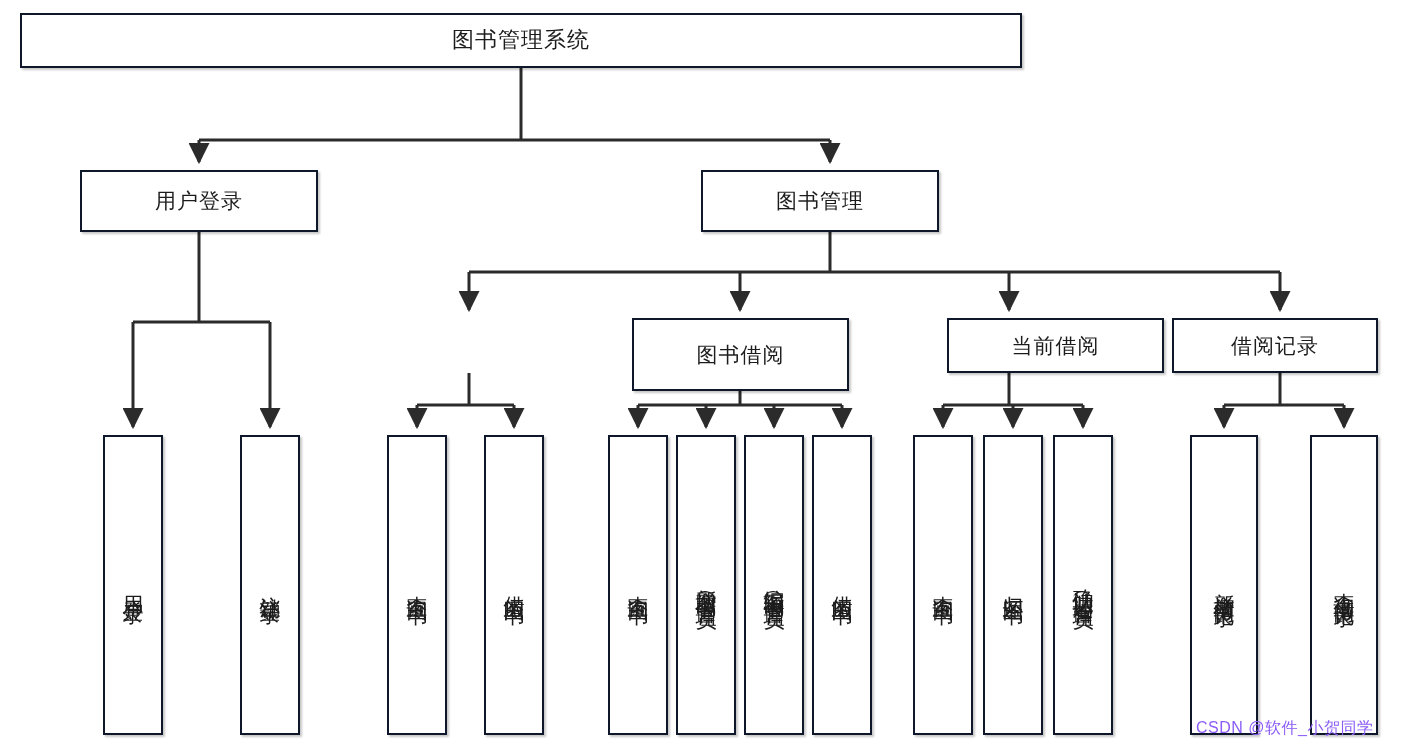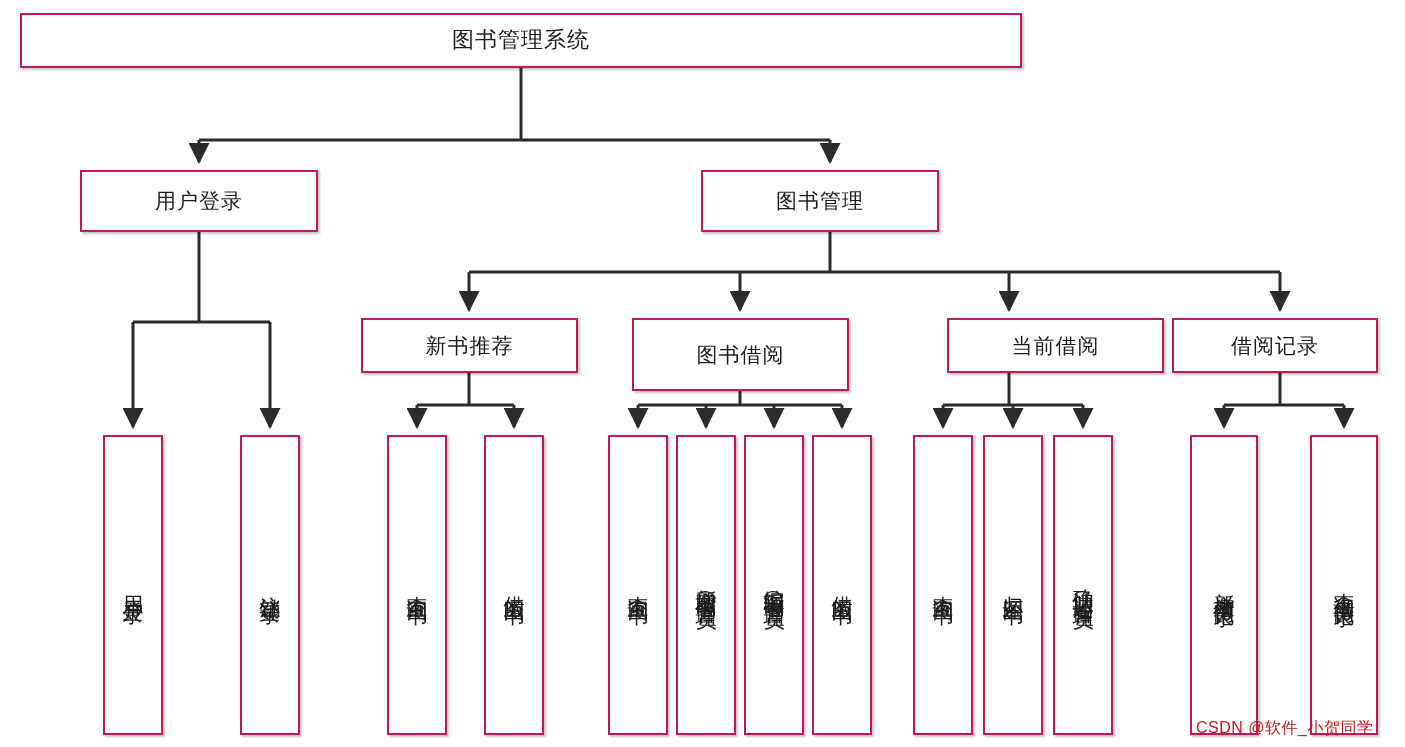--- a/index.html
+++ b/index.html
@@ -23,21 +23,21 @@
     top: 0;
     width: 1405px;
     height: 747px;
     pointer-events: none;
   }
   
   .node {
     position: absolute;
     box-sizing: border-box;
     background: #ffffff;
-    border: 2px solid #be185d;
+    border: 2px solid #0f172a;
     box-shadow: 2px 2px 2px rgba(0,0,0,0.22);
     display: flex;
     align-items: center;
     justify-content: center;
     color: #1c1c1c;
   }
   .node.horiz {
     font-size: 21px;
     letter-spacing: 1px;
     line-height: 1.2;
@@ -55,21 +55,21 @@
     padding: 4px 0;
     text-align: center;
   }
   .node.leaf .vtext {
     display: block;
     white-space: nowrap;
   }
   .watermark {
     position: absolute;
     font-size: 16px;
-    color: #b91c1c;
+    color: #8b5cf6;
     letter-spacing: 0.5px;
     white-space: nowrap;
     user-select: none;
   }
 </style>
 </head>
 <body>
 
 <div id="canvas">
 
@@ -127,23 +127,20 @@
     <span>图书管理系统</span>
   </div>
 
   <div class="node horiz" style="left:80px; top:170px; width:238px; height:62px;">
     <span>用户登录</span>
   </div>
   <div class="node horiz" style="left:701px; top:170px; width:238px; height:62px;">
     <span>图书管理</span>
   </div>
 
-  <div class="node horiz" style="left:361px; top:318px; width:217px; height:55px;">
-    <span>新书推荐</span>
-  </div>
   <div class="node horiz" style="left:632px; top:318px; width:217px; height:73px;">
     <span>图书借阅</span>
   </div>
   <div class="node horiz" style="left:947px; top:318px; width:217px; height:55px;">
     <span>当前借阅</span>
   </div>
   <div class="node horiz" style="left:1172px; top:318px; width:206px; height:55px;">
     <span>借阅记录</span>
   </div>
 

